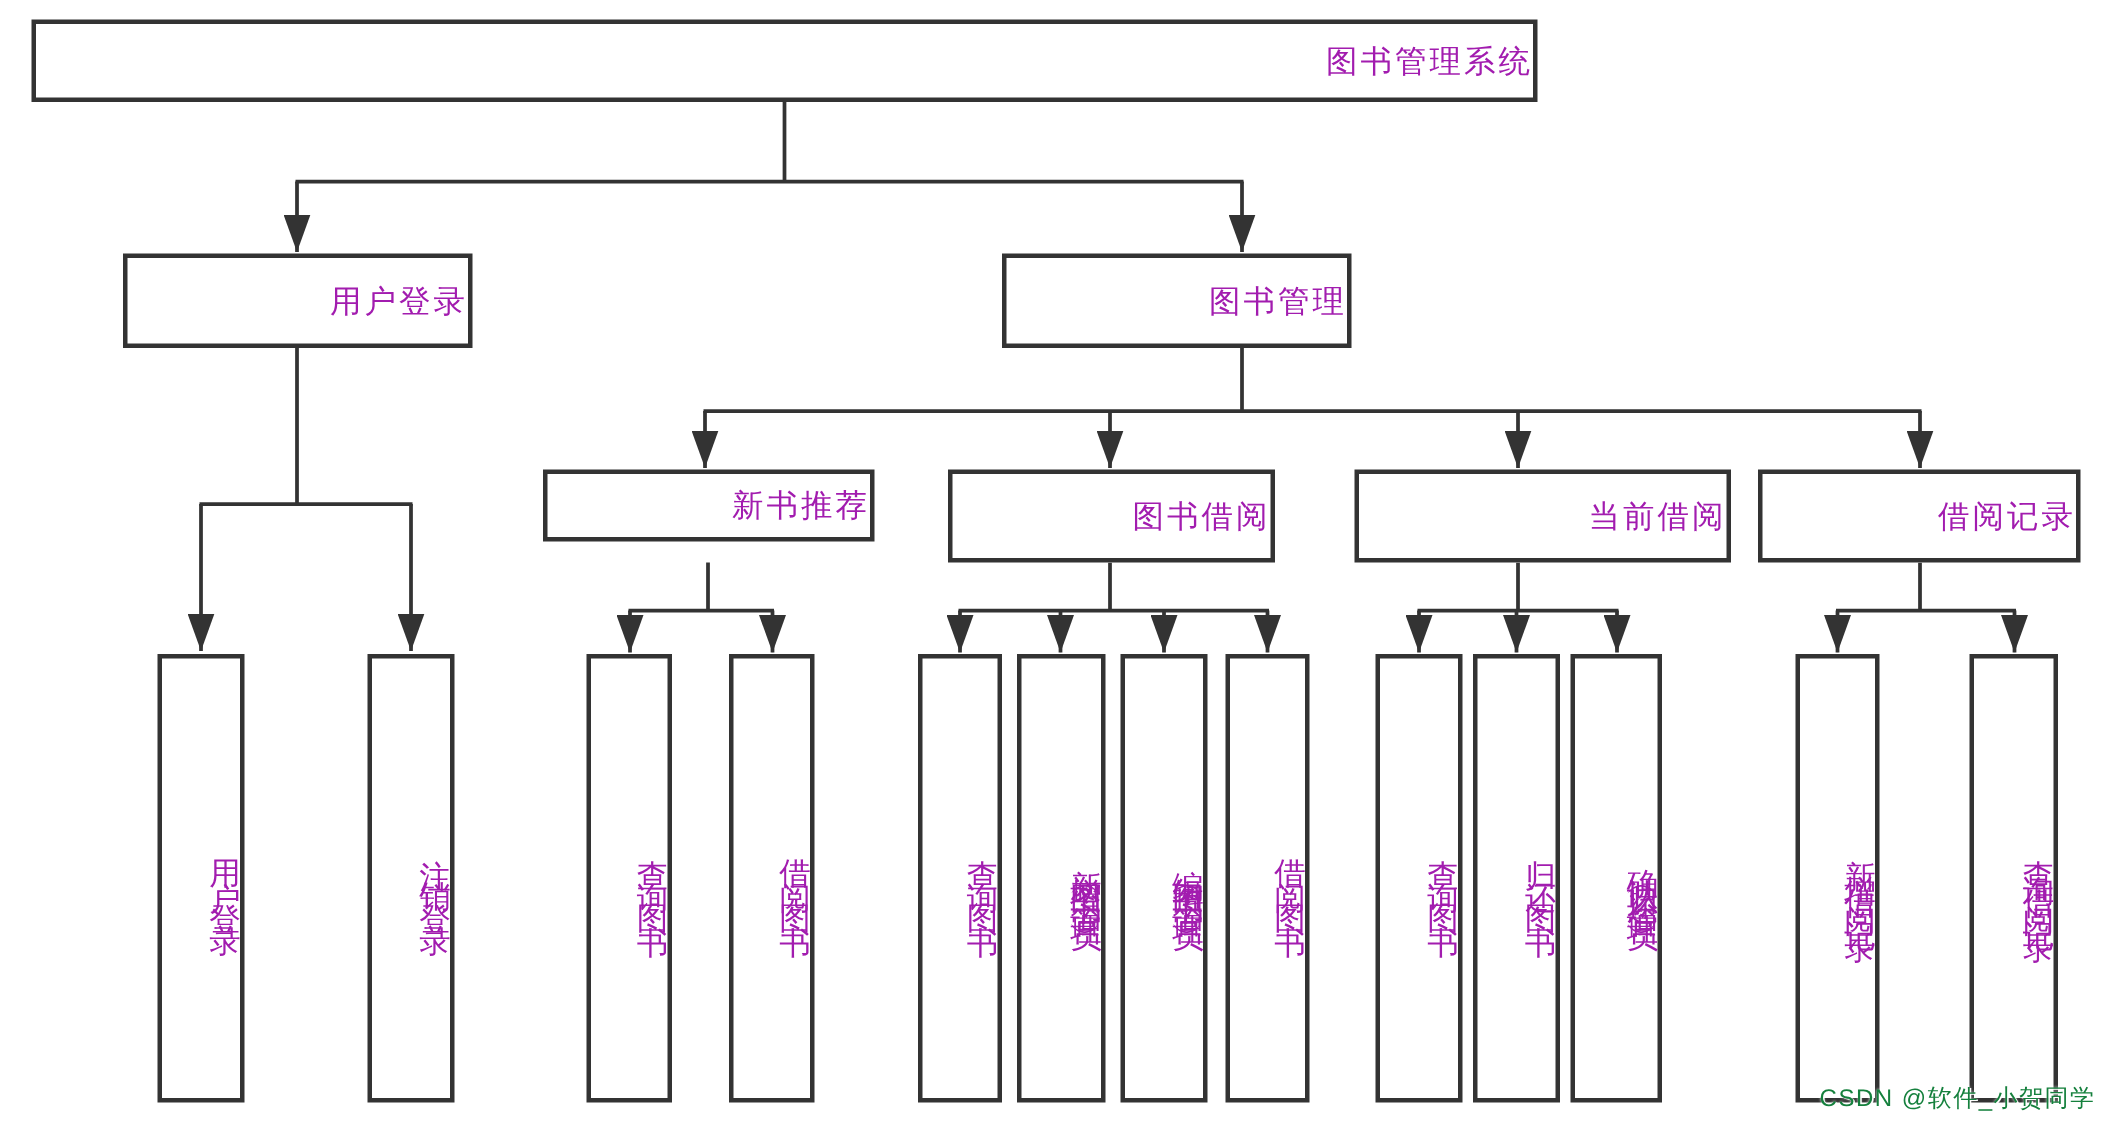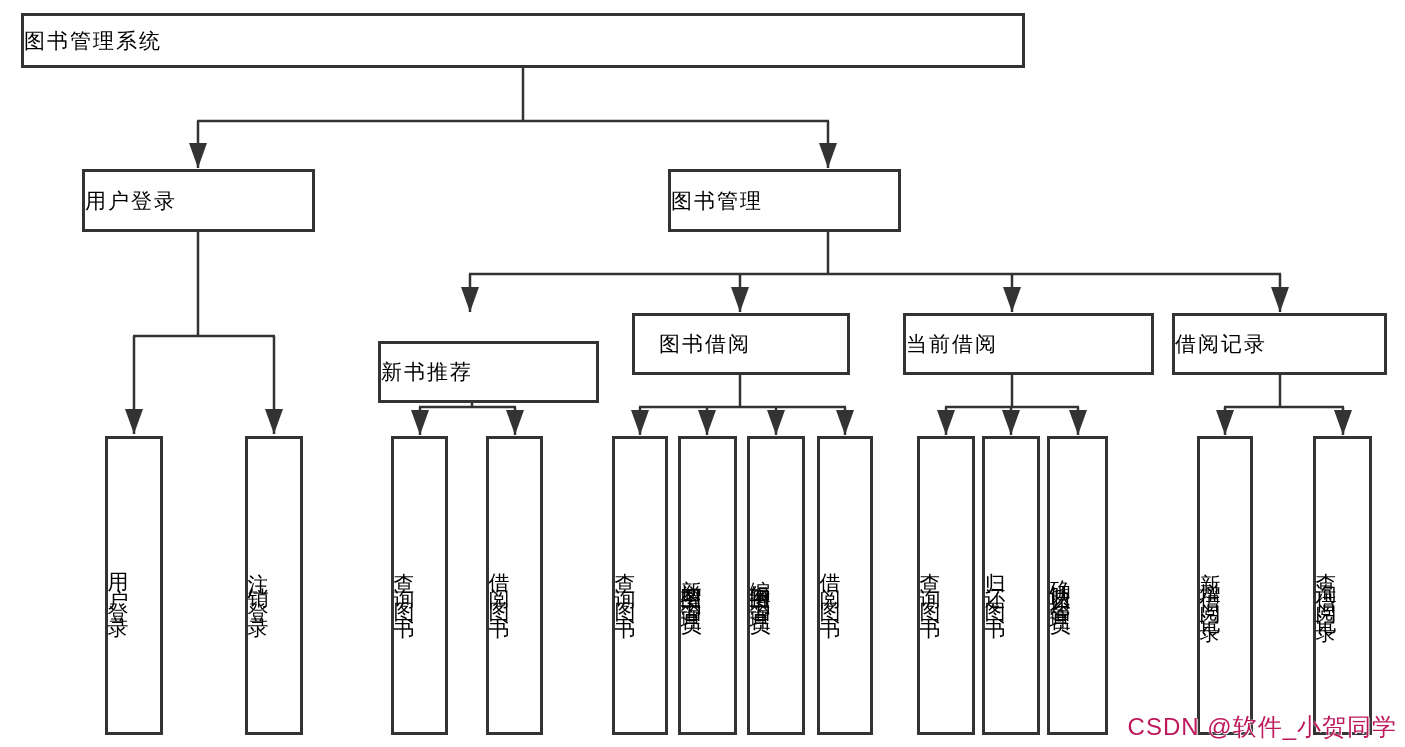--- a/index.html
+++ b/index.html
@@ -21,23 +21,23 @@
     width: 1405px; height: 747px;
     z-index: 1;
   }
   .box {
     position: absolute;
     box-sizing: border-box;
     border: 3px solid #333333;
     background: #ffffff;
     display: flex;
     align-items: center;
-    justify-content: flex-start;
+    justify-content: flex-end;
     z-index: 2;
-    color: #000000;
+    color: #a21caf;
   }
   .box.h span {
     font-size: 21px;
     letter-spacing: 2px;
     white-space: nowrap;
   }
   .box.v span {
     writing-mode: vertical-rl;
     text-orientation: mixed;
     font-size: 21px;
@@ -45,21 +45,21 @@
     white-space: nowrap;
   }
   .box.v.len4 span { letter-spacing: 15px; }
   .box.v.len6 span { letter-spacing: 10px; }
   .box.v.len9 span { letter-spacing: 5px; }
 
   
   #n-root   { left: 21px;   top: 13px;  width: 1004px; height: 55px; }
   #n-login  { left: 82px;   top: 169px; width: 233px;  height: 63px; }
   #n-mgmt   { left: 668px;  top: 169px; width: 233px;  height: 63px; }
-  #n-rec    { left: 378px;  top: 313px; width: 221px;  height: 62px; margin-top: 28px; }
+  #n-rec    { left: 362px;  top: 313px; width: 221px;  height: 48px; }
   #n-borrow { left: 632px;  top: 313px; width: 218px;  height: 62px; padding-left: 24px; }
   #n-cur    { left: 903px;  top: 313px; width: 251px;  height: 62px; }
   #n-log    { left: 1172px; top: 313px; width: 215px;  height: 62px; }
 
   #n-login-leaf { left: 105px;  top: 436px; width: 58px; height: 299px; }
   #n-logout     { left: 245px;  top: 436px; width: 58px; height: 299px; }
   #n-nb-query   { left: 391px;  top: 436px; width: 57px; height: 299px; }
   #n-nb-borrow  { left: 486px;  top: 436px; width: 57px; height: 299px; }
   #n-bb-query   { left: 612px;  top: 436px; width: 56px; height: 299px; }
   #n-bb-add     { left: 678px;  top: 436px; width: 59px; height: 299px; }
@@ -69,22 +69,22 @@
   #n-cb-return  { left: 982px;  top: 436px; width: 58px; height: 299px; }
   #n-cb-confirm { left: 1047px; top: 436px; width: 61px; height: 299px; }
   #n-br-add     { left: 1197px; top: 436px; width: 56px; height: 299px; }
   #n-br-query   { left: 1313px; top: 436px; width: 59px; height: 299px; }
 
   .watermark {
     position: absolute;
     right: 8px;
     bottom: 4px;
     z-index: 3;
-    font-size: 24px;
-    color: #be185d;
+    font-size: 16px;
+    color: #15803d;
     letter-spacing: 1px;
     text-shadow: 0 0 2px #ffffff, 1px 1px 0 #ffffff;
     white-space: nowrap;
   }
 </style>
 </head>
 <body>
 
 <div class="canvas">
 

